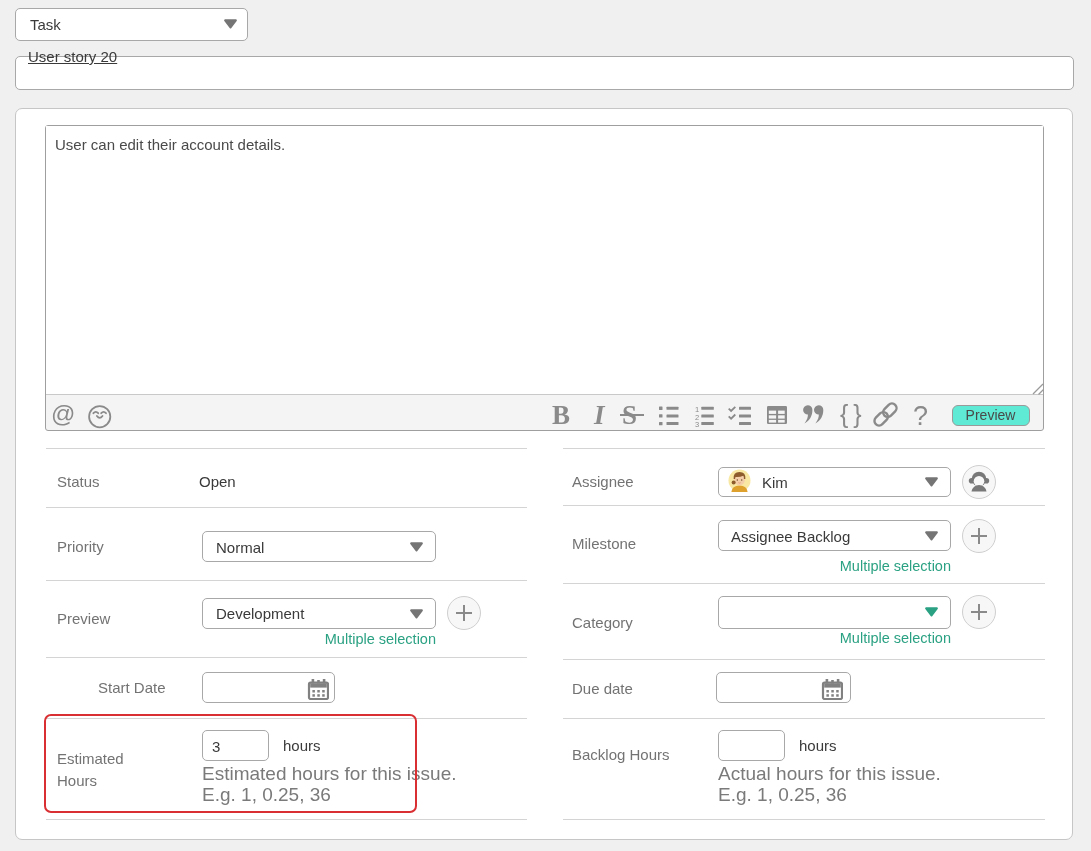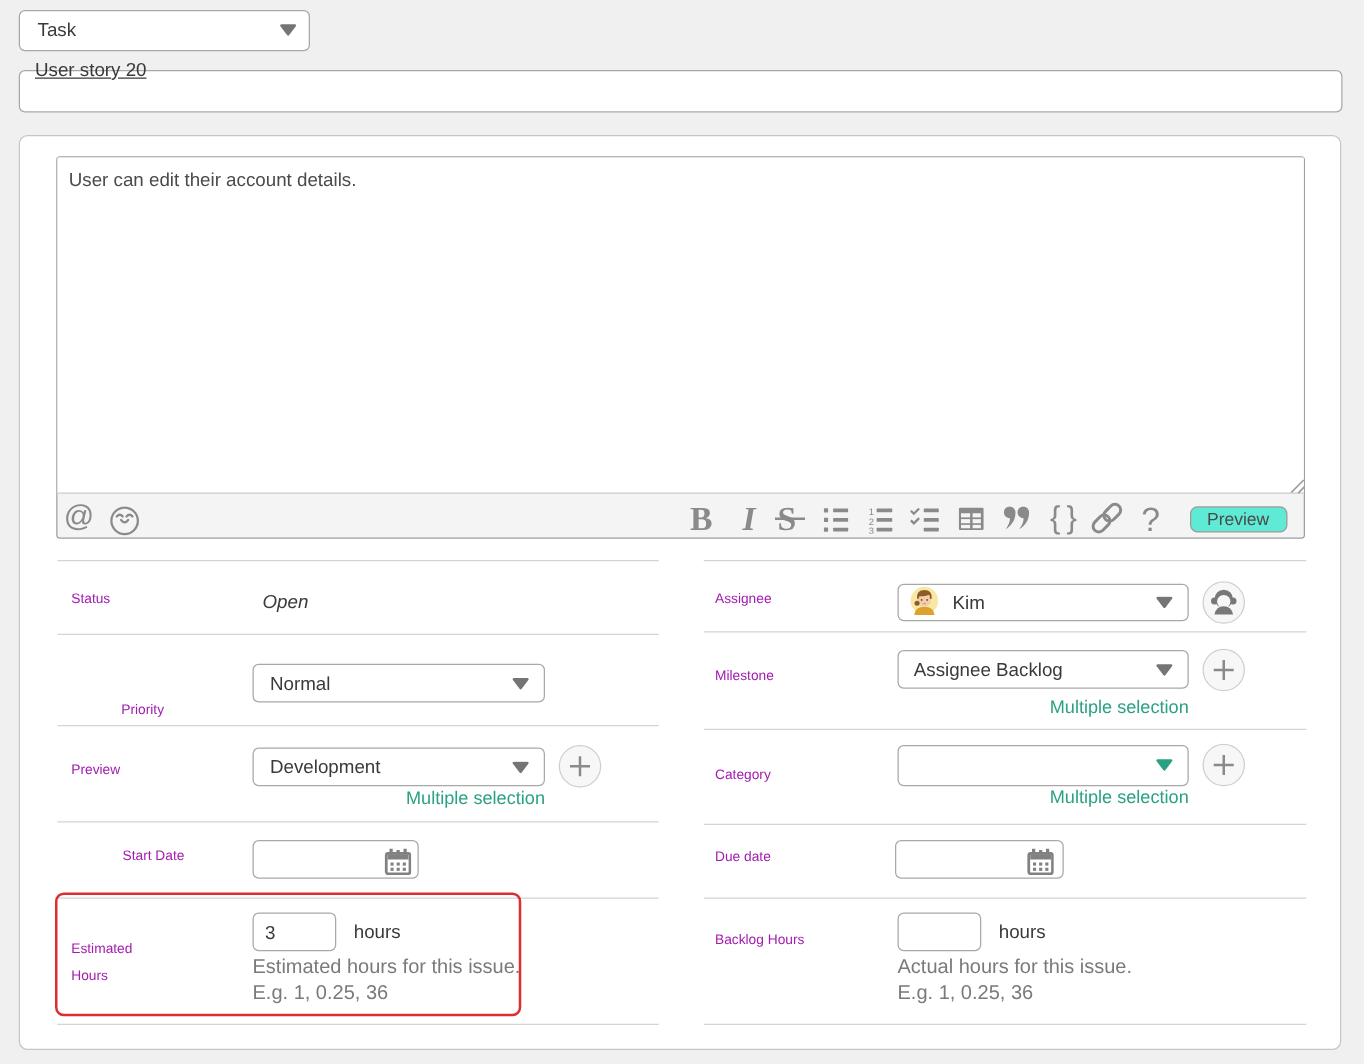--- a/index.html
+++ b/index.html
@@ -1,21 +1,21 @@
 <!DOCTYPE html>
 <html><head>
 <meta charset="utf-8">
 <style>
   * { margin:0; padding:0; box-sizing:border-box; }
   html,body { width:1091px; height:851px; background:#f0f0f0; font-family:"Liberation Sans",sans-serif; position:relative; overflow:hidden; }
   .abs { position:absolute; }
   .inp { background:#fff; border:1px solid #a8a8a8; border-radius:5px; }
-  .lbl { font-size:11px; color:#a21caf; }
+  .lbl { font-size:15px; color:#737373; }
   .val { font-size:15px; color:#3a3a3a; }
-  .hint { font-size:16px; color:#7a7a7a; line-height:21px; }
+  .hint { font-size:19px; color:#7a7a7a; line-height:21px; }
   .green { color:#2aa182; }
   .hr { position:absolute; height:1px; background:#d4d4d4; }
   .circbtn { position:absolute; width:34px; height:34px; border-radius:50%; background:#f7f7f7; border:1px solid #cfcfcf; }
   svg { display:block; }
 </style>
 </head>
 <body>
 
 <div class="abs inp" style="left:15px; top:8px; width:233px; height:33px;"></div>
 <div class="abs val" style="left:30px; top:16px;text-align:right;">Task</div>
@@ -47,23 +47,23 @@
 <div class="abs" style="left:951.5px; top:405px; width:78px; height:21px; background:#5eead4; border:1px solid #9a9a9a; border-radius:6px; text-align:center; font-size:14px; color:#4a4a4a; line-height:19px;">Preview</div>
 
 <div class="hr" style="left:46px; top:448px; width:481px;"></div>
 <div class="hr" style="left:46px; top:507px; width:481px;"></div>
 <div class="hr" style="left:46px; top:580px; width:481px;"></div>
 <div class="hr" style="left:46px; top:657px; width:481px;"></div>
 <div class="hr" style="left:46px; top:718px; width:481px;"></div>
 <div class="hr" style="left:46px; top:819px; width:481px;"></div>
 
 <div class="abs lbl" style="left:57px; top:473px;">Status</div>
-<div class="abs val" style="left:210px; top:473px;font-style:italic;">Open</div>
-
-<div class="abs lbl" style="left:57px; top:562px;margin-left:40px;">Priority</div>
+<div class="abs val" style="left:199px; top:473px;">Open</div>
+
+<div class="abs lbl" style="left:57px; top:538px;">Priority</div>
 <div class="abs inp" style="left:202px; top:531px; width:234px; height:31px;"></div>
 <div class="abs val" style="left:216px; top:539px;">Normal</div>
 <svg class="abs arr" style="left:408.5px; top:542.3px;" width="15" height="10" viewBox="0 0 15 10">
     <path d="M2.2 1.4 L12.8 1.4 L7.5 8.4 Z" fill="#757575" stroke="#757575" stroke-width="2.2" stroke-linejoin="round"></path>
   </svg>
 
 <div class="abs lbl" style="left:57px; top:610px;">Preview</div>
 <div class="abs inp" style="left:202px; top:598px; width:234px; height:31px;"></div>
 <div class="abs val" style="left:216px; top:605px;">Development</div>
 <svg class="abs arr" style="left:408.5px; top:609.3px;" width="15" height="10" viewBox="0 0 15 10">

